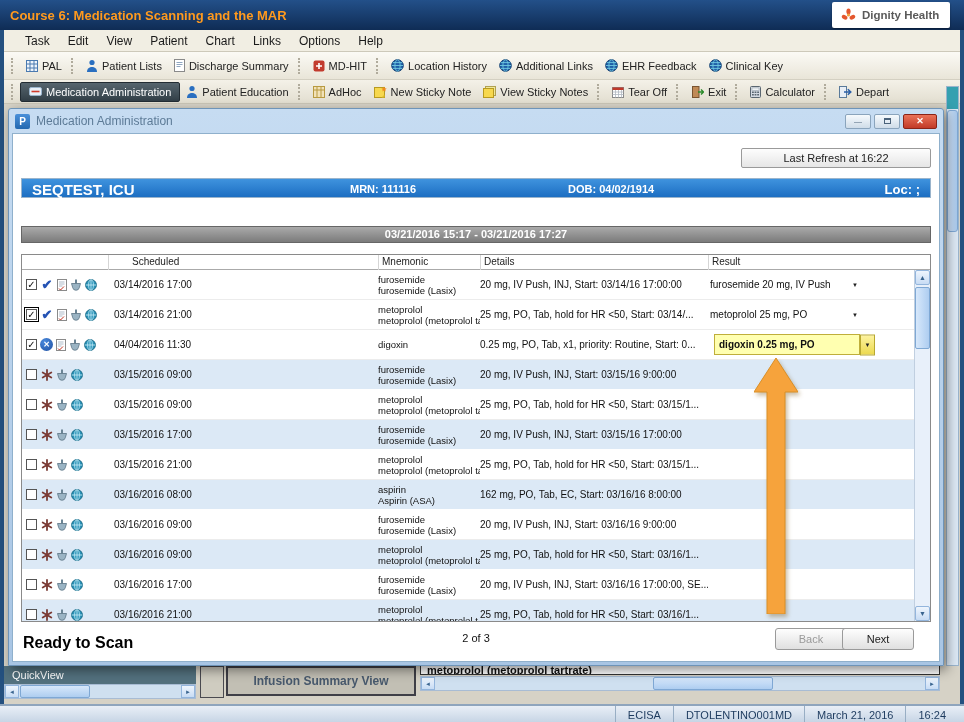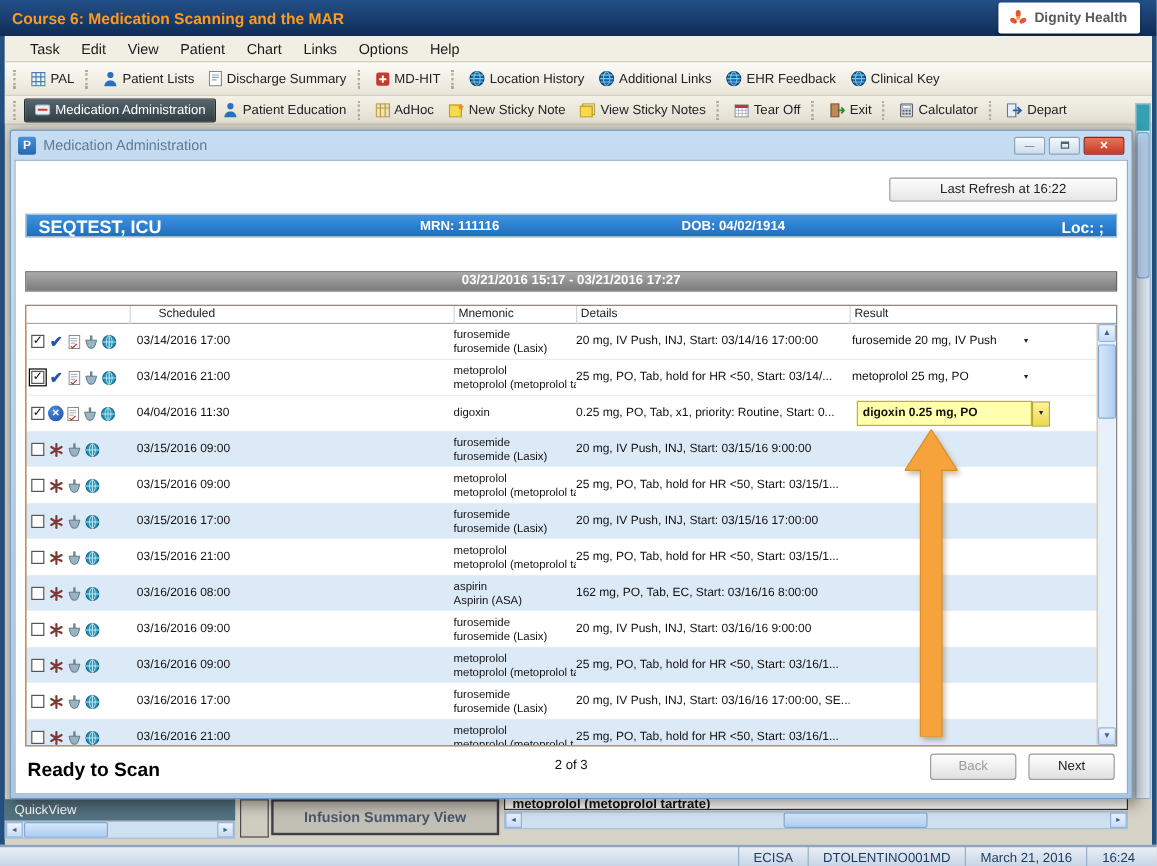--- a/index.html
+++ b/index.html
@@ -156,21 +156,21 @@
   #arrow-annot { position: absolute; left: 741px; top: 224px; width: 44px; height: 256px; z-index: 6;
                  filter: drop-shadow(2px 3px 2px rgba(110,70,0,.35)); pointer-events: none; }
 
   
   #scan-status { position: absolute; left: 10px; top: 500px; font-size: 16px; font-weight: bold; color: #000; }
   #page-indicator { position: absolute; left: 0; right: 0; top: 498px; text-align: center; font-size: 11px; color: #111; }
   .nav-btn { position: absolute; top: 494px; width: 72px; height: 22px; font-size: 11px;
              background: linear-gradient(#fefefe, #e0e0e0); border: 1px solid #9a9a9a; border-radius: 3px;
              display: flex; align-items: center; justify-content: center; color: #222; }
   #back-btn { right: 92px; color: #9a9a9a; }
-  #next-btn { right: 10px; }
+  #next-btn { right: 25px; }
 
   
   #quickview { position: absolute; left: 4px; top: 666px; width: 192px; height: 18px;
                background: #53717e; color: #fff; font-size: 11px; display: flex; align-items: center; padding-left: 8px; z-index: 1; }
   .hscroll { position: absolute; height: 15px; background: #cfe0f0; border: 1px solid #a8bcd4; z-index: 1; }
   #qv-scroll { left: 4px; top: 684px; width: 192px; }
   .hs-btn { position: absolute; top: 0; width: 14px; height: 13px; background: linear-gradient(#eef5fd, #c8dcf4);
             border: 1px solid #93b5dc; color: #39648f; font-size: 6px; display: flex; align-items: center; justify-content: center; }
   .hs-left { left: 0; } .hs-right { right: 0; }
   .hs-thumb { position: absolute; top: 0; height: 13px; background: linear-gradient(#d7e8fb, #aecdf0);

